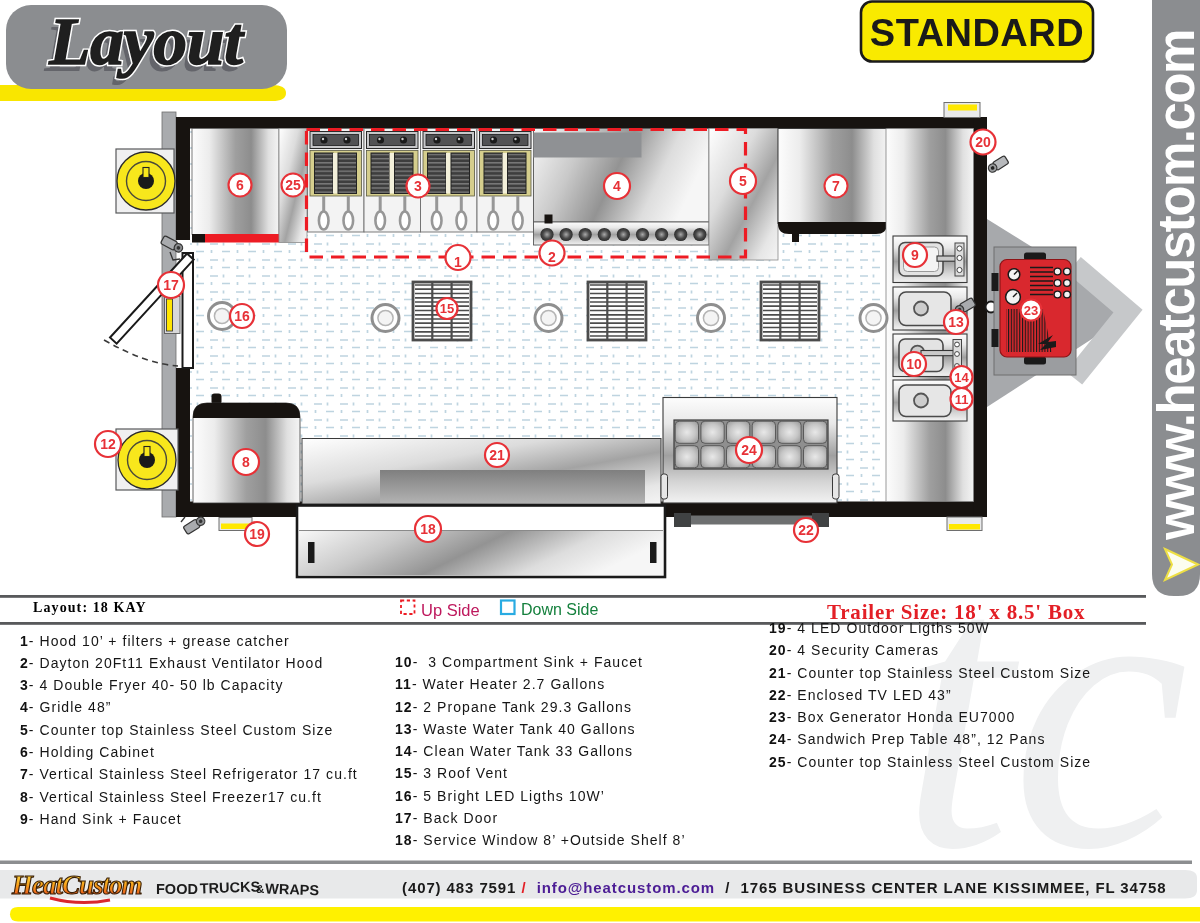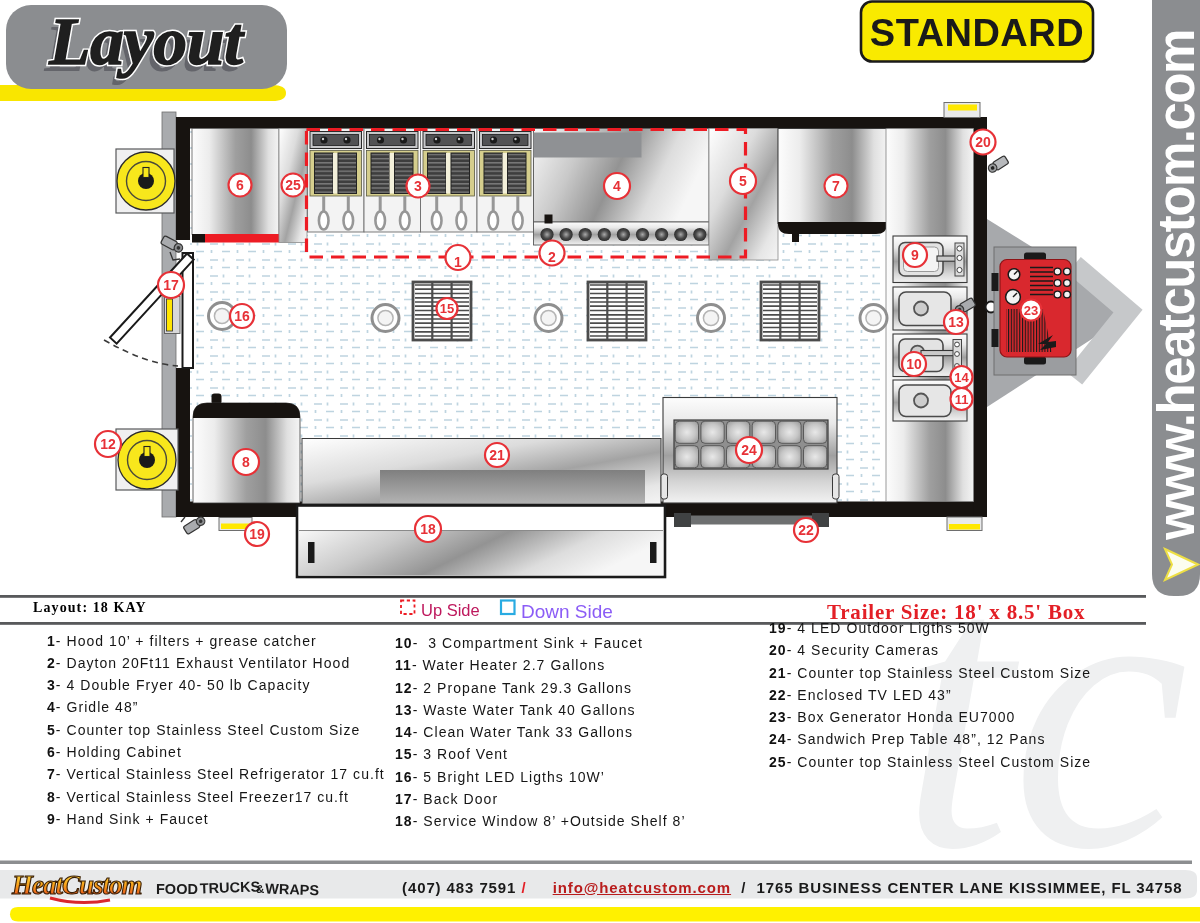--- a/index.html
+++ b/index.html
@@ -580,37 +580,37 @@
 
 <div class="abs" style="left:1152px;top:0;width:48px;height:596px;overflow:hidden;">
   <div style="position:absolute;left:50%;top:285px;transform:translate(-50%,-50%) rotate(-90deg);
        font-weight:bold;font-size:51px;color:#ffffff;white-space:nowrap;letter-spacing:-1.5px;">www.heatcustom.com</div>
 </div>
 
 <div class="abs" style="left:33px;top:599.5px;font-family:'Liberation Serif',serif;font-weight:bold;font-size:14px;letter-spacing:1.1px;color:#000000;">Layout: 18 KAY</div>
 
 <div class="abs" style="left:421px;top:601px;font-size:16.5px;color:#be185d;">Up Side</div>
 
-<div class="abs" style="left:521px;top:601px;font-size:19px;color:#8b5cf6;">Down Side</div>
+<div class="abs" style="left:521px;top:601px;font-size:16px;color:#15803d;">Down Side</div>
 
 <div class="abs" style="left:827px;top:599.5px;font-family:'Liberation Serif',serif;font-weight:bold;font-size:21px;letter-spacing:0.8px;color:#e31f26;">Trailer Size: 18' x 8.5' Box</div>
 
-<div class="abs listcol" style="left:20px;top:629.5px;margin-left:27px;">
+<div class="abs listcol" style="left:20px;top:629.5px;">
 <b>1</b>- Hood 10’ + filters + grease catcher<br>
 <b>2</b>- Dayton 20Ft11 Exhaust Ventilator Hood<br>
 <b>3</b>- 4 Double Fryer 40- 50 lb Capacity<br>
 <b>4</b>- Gridle 48”<br>
 <b>5</b>- Counter top Stainless Steel Custom Size<br>
 <b>6</b>- Holding Cabinet<br>
 <b>7</b>- Vertical Stainless Steel Refrigerator 17 cu.ft<br>
 <b>8</b>- Vertical Stainless Steel Freezer17 cu.ft<br>
 <b>9</b>- Hand Sink + Faucet
 </div>
 
-<div class="abs listcol" style="left:395px;top:632px;">
+<div class="abs listcol" style="left:395px;top:651px;">
 <b>10</b>-&nbsp; 3 Compartment Sink + Faucet<br>
 <b>11</b>- Water Heater 2.7 Gallons<br>
 <b>12</b>- 2 Propane Tank 29.3 Gallons<br>
 <b>13</b>- Waste Water Tank 40 Gallons<br>
 <b>14</b>- Clean Water Tank 33 Gallons<br>
 <b>15</b>- 3 Roof Vent<br>
 <b>16</b>- 5 Bright LED Ligths 10W’<br>
 <b>17</b>- Back Door<br>
 <b>18</b>- Service Window 8’ +Outside Shelf 8’
 </div>
@@ -618,14 +618,14 @@
 <div class="abs listcol" style="left:769px;top:617px;">
 <b>19</b>- 4 LED Outdoor Ligths 50W<br>
 <b>20</b>- 4 Security Cameras<br>
 <b>21</b>- Counter top Stainless Steel Custom Size<br>
 <b>22</b>- Enclosed TV LED 43”<br>
 <b>23</b>- Box Generator Honda EU7000<br>
 <b>24</b>- Sandwich Prep Table 48”, 12 Pans<br>
 <b>25</b>- Counter top Stainless Steel Custom Size
 </div>
 
-<div class="abs" style="left:402px;top:878.5px;font-size:15px;font-weight:bold;color:#1a1a1a;white-space:nowrap;letter-spacing:0.9px;">(407) 483 7591&nbsp;<span style="color:#e31f26;">/</span>&nbsp;&nbsp;<span style="color:#b91c1c;text-decoration:underline;margin-left:16px;">info@heatcustom.com</span>&nbsp;&nbsp;/&nbsp;&nbsp;1765 BUSINESS CENTER LANE KISSIMMEE, FL 34758</div>
+<div class="abs" style="left:402px;top:878.5px;font-size:15px;font-weight:bold;color:#1a1a1a;white-space:nowrap;letter-spacing:0.9px;">(407) 483 7591&nbsp;<span style="color:#e31f26;">/</span>&nbsp;&nbsp;<span style="color:#4c1d95;">info@heatcustom.com</span>&nbsp;&nbsp;/&nbsp;&nbsp;1765 BUSINESS CENTER LANE KISSIMMEE, FL 34758</div>
 </div>
 
 </body></html>

